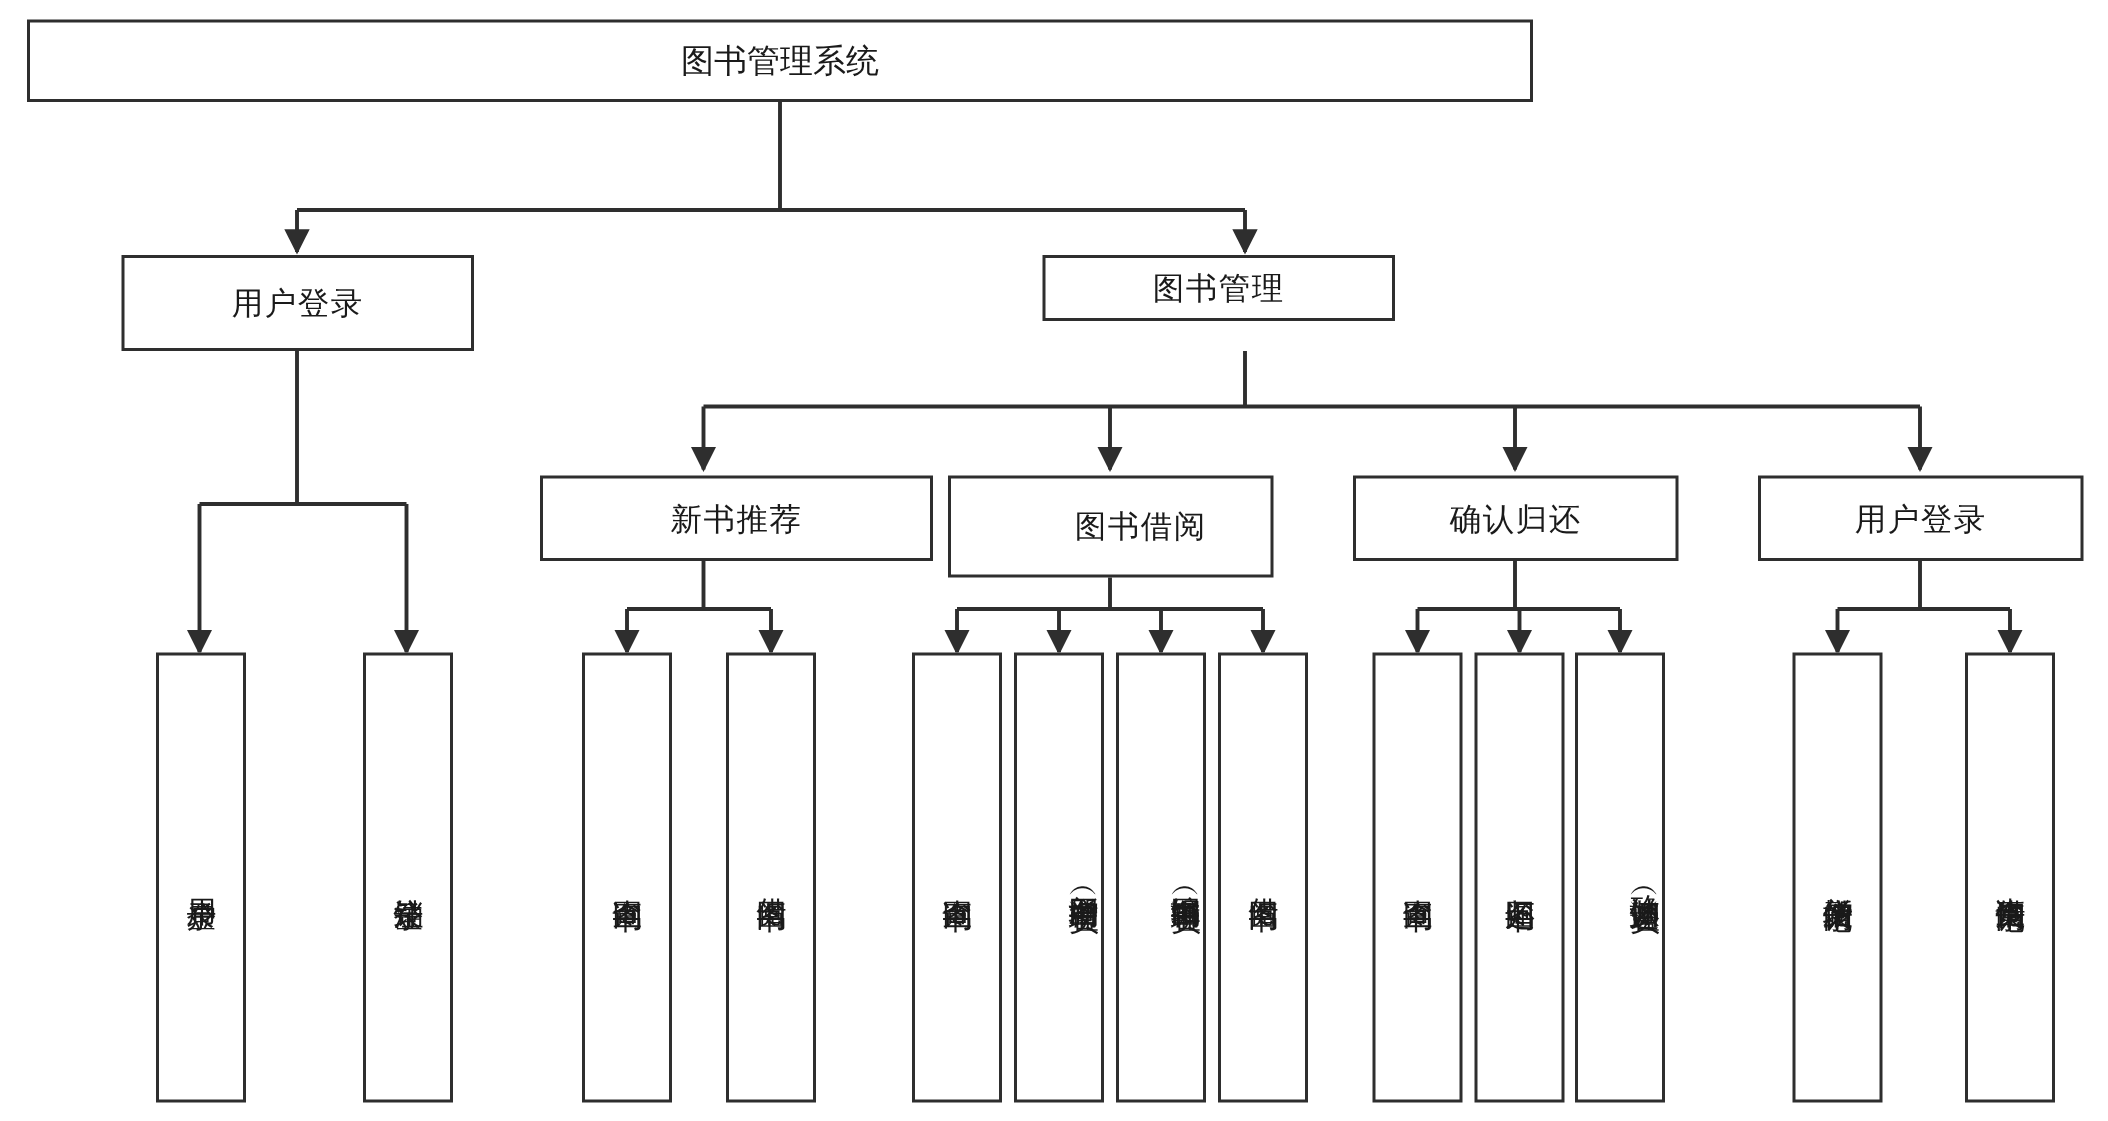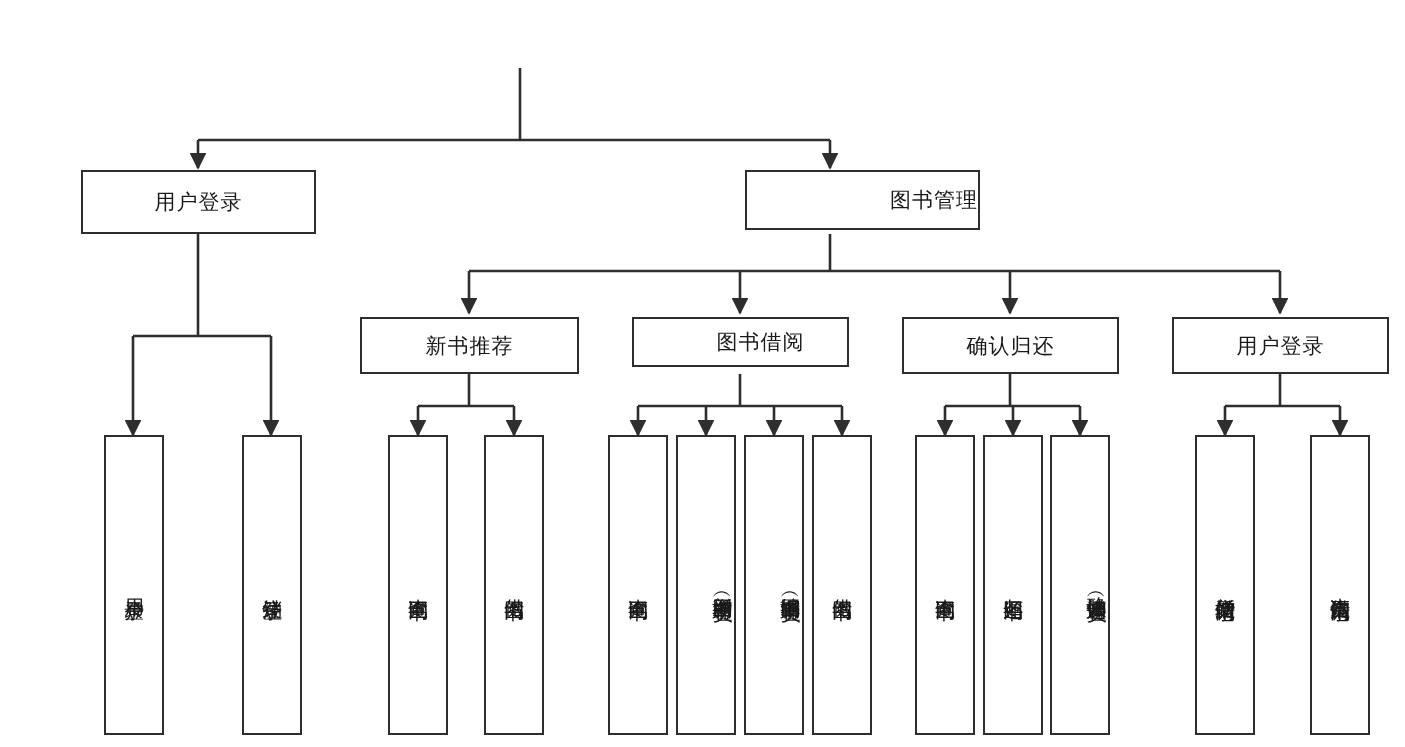--- a/index.html
+++ b/index.html
@@ -114,32 +114,35 @@
       <path d="M 1013 406 L 1013 435" marker-end="url(#arrow)"></path>
       <path d="M 1080 406 L 1080 435" marker-end="url(#arrow)"></path>
 
       <path d="M 1280 374 L 1280 406"></path>
       <path d="M 1225 406 L 1340 406"></path>
       <path d="M 1225 406 L 1225 435" marker-end="url(#arrow)"></path>
       <path d="M 1340 406 L 1340 435" marker-end="url(#arrow)"></path>
     </g>
   </svg>
 
+  <div class="node root" style="left:18px; top:13px; width:1004px; height:55px;">
+    <span>图书管理系统</span>
+  </div>
 
   <div class="node h" style="left:81px; top:170px; width:235px; height:64px;">
     <span>用户登录</span>
   </div>
-  <div class="node h" style="left:745px; top:170px; width:235px; height:60px;justify-content:flex-end;">
+  <div class="node h" style="left:695px; top:170px; width:235px; height:44px;">
     <span>图书管理</span>
   </div>
 
-  <div class="node h" style="left:360px; top:317px; width:219px; height:57px;">
+  <div class="node h" style="left:360px; top:317px; width:262px; height:57px;">
     <span>新书推荐</span>
   </div>
-  <div class="node h" style="left:632px; top:317px; width:217px; height:50px;padding-left:40px;">
+  <div class="node h" style="left:632px; top:317px; width:217px; height:68px;padding-left:40px;">
     <span>图书借阅</span>
   </div>
   <div class="node h" style="left:902px; top:317px; width:217px; height:57px;">
     <span>确认归还</span>
   </div>
   <div class="node h" style="left:1172px; top:317px; width:217px; height:57px;">
     <span>用户登录</span>
   </div>
 
   <div class="node v" style="left:104px; top:435px; width:60px; height:300px;">

